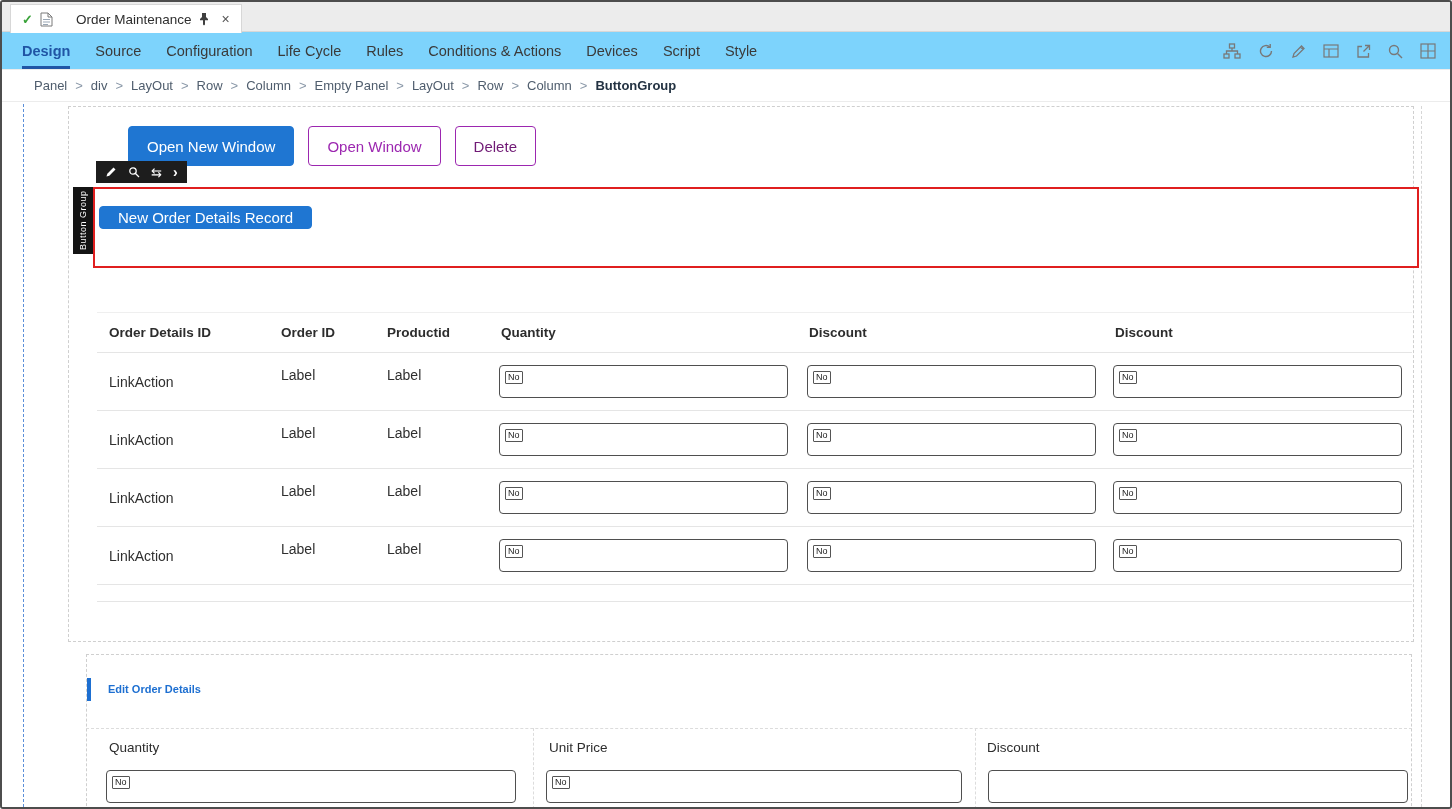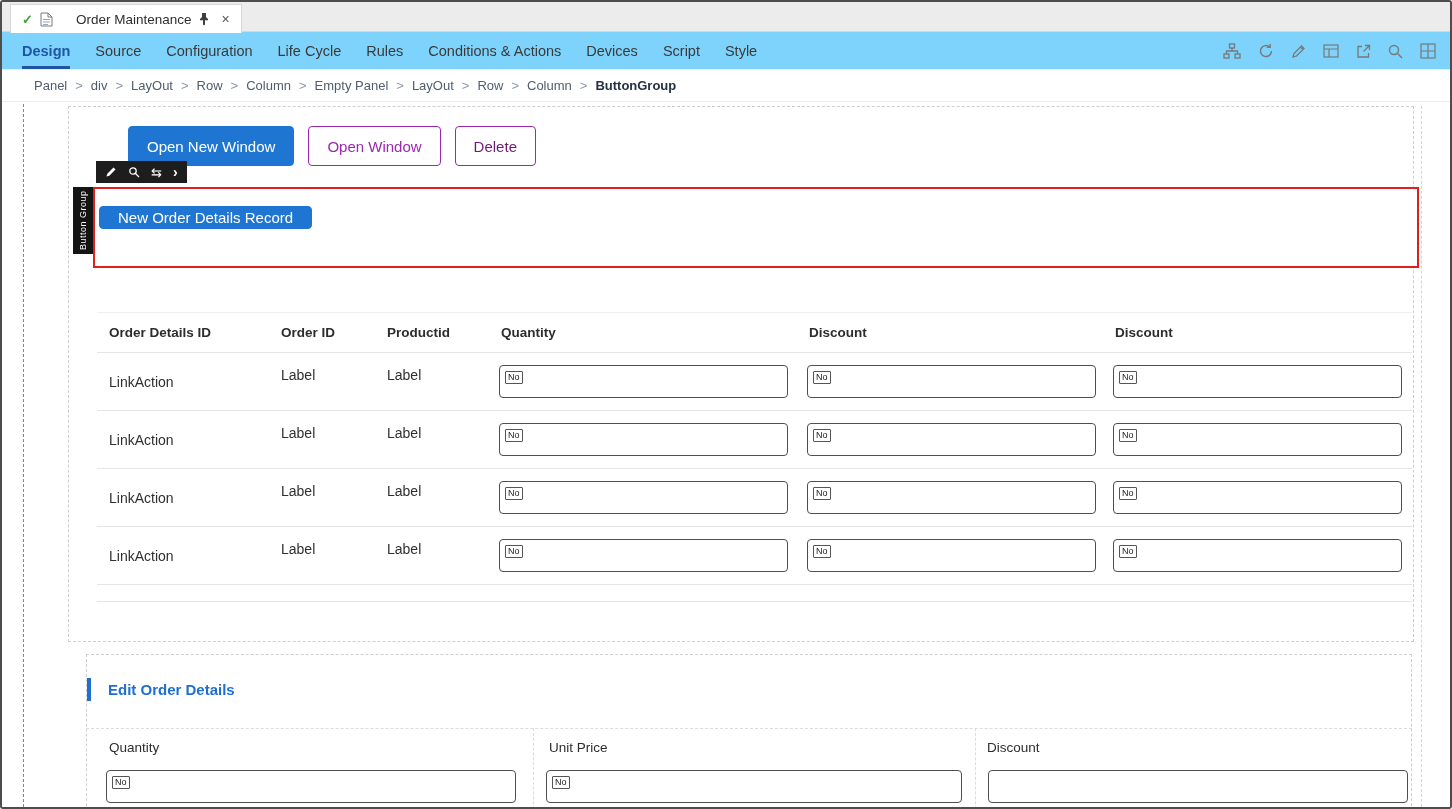--- a/index.html
+++ b/index.html
@@ -77,21 +77,21 @@
   .cell.link { line-height: 58px; cursor: pointer; }
   .cell.lbl { top: 14px; }
   .inp { position: absolute; top: 12px; height: 33px; width: 289px; border: 1px solid #4f4f4f; border-radius: 4px; background: #fff; cursor: text; }
   .inp.c4 { left: 402px; }
   .inp.c5 { left: 710px; }
   .inp.c6 { left: 1016px; }
   .no-badge { position: absolute; left: 5px; top: 5px; border: 1px solid #555; border-radius: 1px; font-size: 9px; line-height: 11px; padding: 0 2px; color: #222; }
 
   
   .ed-accent { position: absolute; left: 85px; top: 576px; width: 4px; height: 23px; background: #1d6fd1; }
-  .ed-title  { position: absolute; left: 106px; top: 576px; height: 23px; line-height: 23px; font-size: 15px; font-weight: bold; color: #1d6fd1; }
+  .ed-title  { position: absolute; left: 106px; top: 576px; height: 23px; line-height: 23px; font-size: 11px; font-weight: bold; color: #1d6fd1; }
   .f-label { position: absolute; top: 638px; font-size: 13.5px; color: #2d2d2d; }
   .fl-q { left: 107px; } .fl-u { left: 547px; text-align: center; } .fl-d { left: 985px; }
   .f-input { position: absolute; top: 668px; height: 33px; border: 1px solid #4f4f4f; border-radius: 4px; background: #fff; cursor: text; }
   .fi-q { left: 104px; width: 410px; }
   .fi-u { left: 544px; width: 416px; }
   .fi-d { left: 986px; width: 420px; }
 </style>
 </head>
 <body>
 

